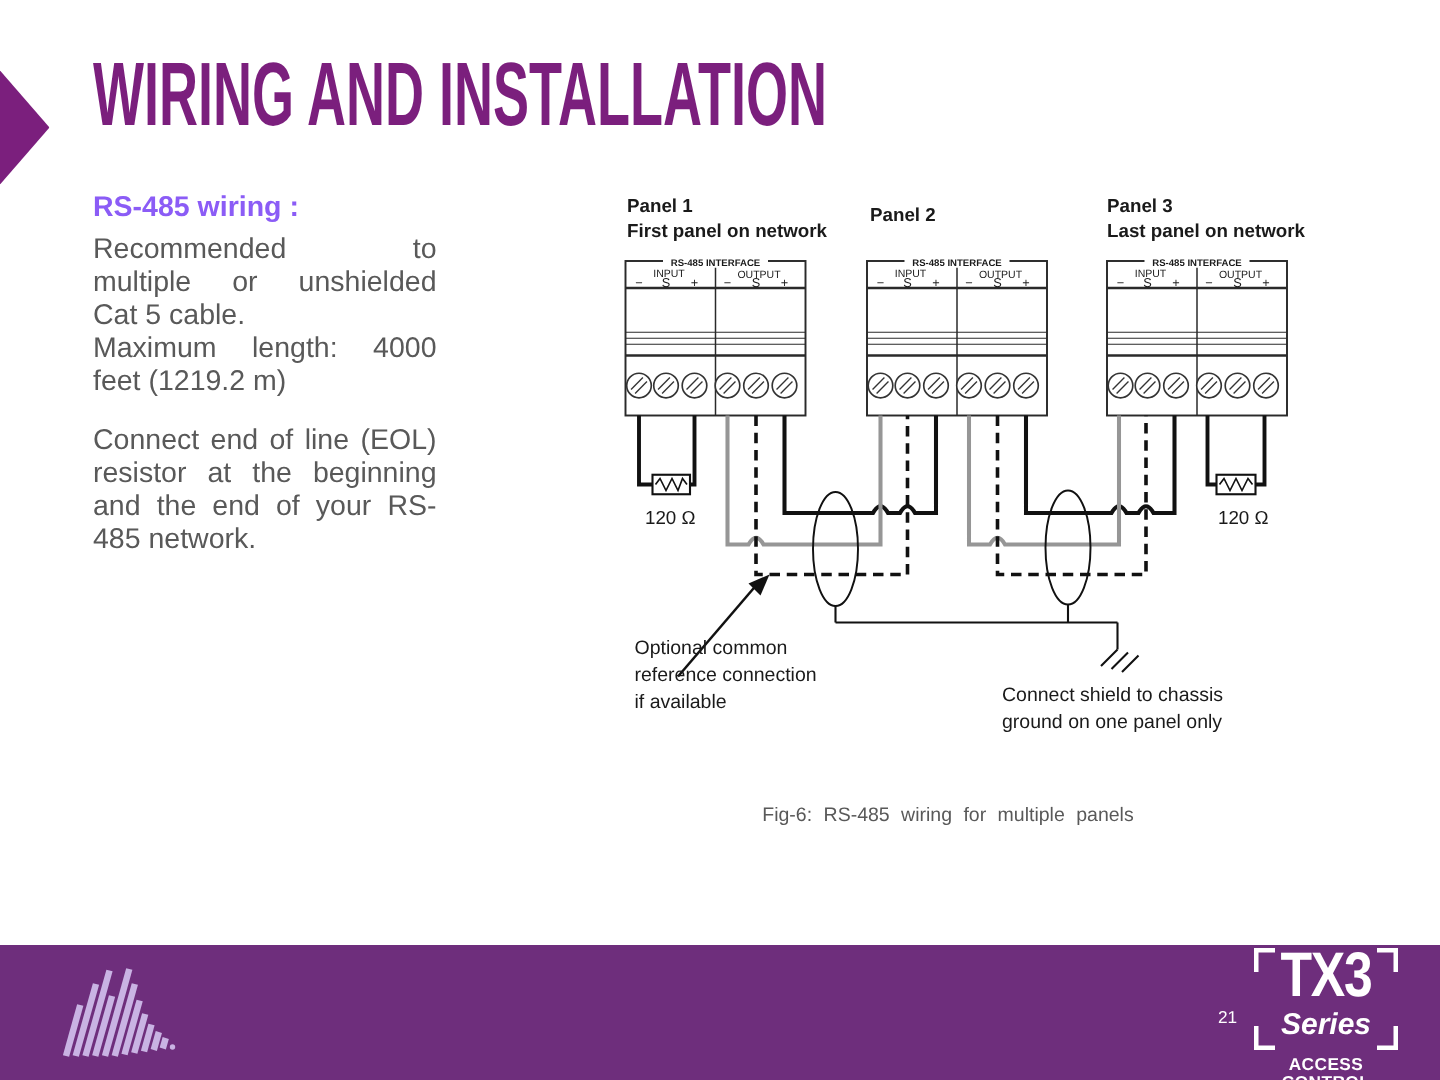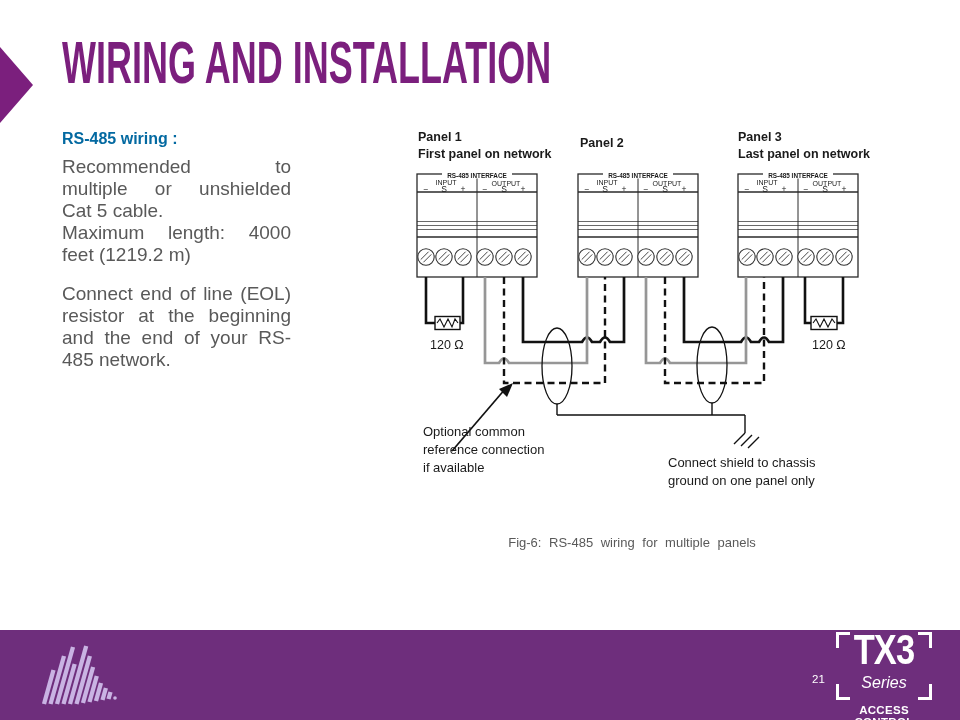--- a/index.html
+++ b/index.html
@@ -10,21 +10,21 @@
   
   .accent-arrow { position:absolute; left:0; top:47px; width:33px; height:76px;
     background:#7b1f7d; clip-path:polygon(0 0,100% 50%,0 100%); }
   .title { position:absolute; left:62px; top:38px; color:#7b1f7d;
     font-size:60px; font-weight:700; line-height:50px; white-space:nowrap;
     letter-spacing:0px; transform:scaleX(0.60); transform-origin:left top; }
 
   
   .sidebar { position:absolute; left:62px; top:128px; width:229px;
     color:#595959; font-size:19px; line-height:22px; }
-  .sidebar h3 { font-size:16px; font-weight:700; color:#0369a1; margin:0 0 6px 0; }
+  .sidebar h3 { font-size:19px; font-weight:700; color:#8b5cf6; margin:0 0 6px 0; }
   .jline { text-align:justify; text-align-last:justify; }
   .lline { text-align:left; }
   .para3 { margin-top:17px; }
 
   
   .diagram { position:absolute; left:400px; top:120px; width:480px; height:440px; }
   svg text { font-family:"Liberation Sans", sans-serif; fill:#1a1a1a; }
   text.panel-title { font-size:12.5px; font-weight:600; }
   text.iface { font-size:6.4px; font-weight:700; }
   text.seclab { font-size:7px; }
@@ -39,21 +39,21 @@
   .page-num { position:absolute; left:812px; top:43px; color:#fff; font-size:11.5px;text-align:center; }
   .tx3-wrap { position:absolute; left:836px; top:2px; width:96px; color:#fff; text-align:center; }
   .brackets { position:relative; height:68px; }
   .brk { position:absolute; width:14px; height:16px; }
   .brk.tl { left:0; top:0; border-left:3px solid #fff; border-top:3px solid #fff; }
   .brk.tr { right:0; top:0; border-right:3px solid #fff; border-top:3px solid #fff; }
   .brk.bl { left:0; bottom:0; border-left:3px solid #fff; border-bottom:3px solid #fff; }
   .brk.br { right:0; bottom:0; border-right:3px solid #fff; border-bottom:3px solid #fff; }
   .tx3-top { position:absolute; left:0; right:0; top:-3px; font-size:42px; font-weight:700;
     line-height:42px; transform:scaleX(0.82); letter-spacing:-1px; }
-  .tx3-mid { position:absolute; left:0; right:0; top:38px; font-size:16px; font-weight:400;
+  .tx3-mid { position:absolute; left:0; right:0; top:38px; font-size:20px; font-weight:700;
     font-style:italic; line-height:26px; }
   .tx3-bottom { margin-top:4px; font-size:11.5px; font-weight:700; letter-spacing:0.3px; }
 </style>
 </head>
 <body>
 
 <div class="slide">
 
   <div class="accent-arrow"></div>
   <h1 class="title">WIRING AND INSTALLATION</h1>

